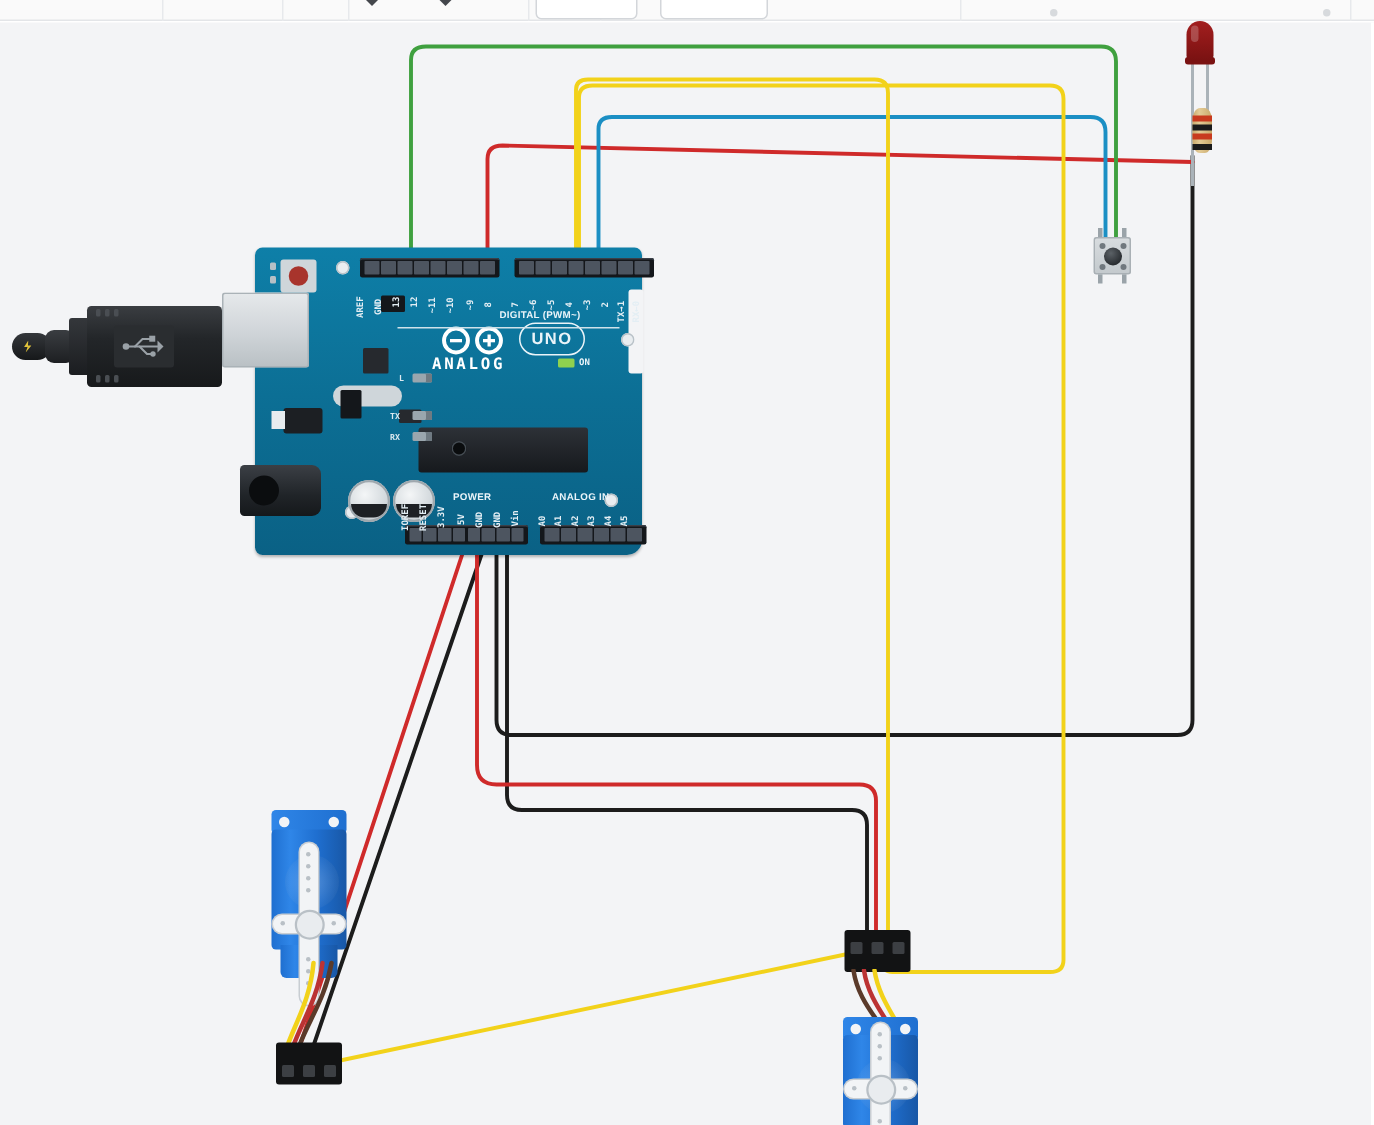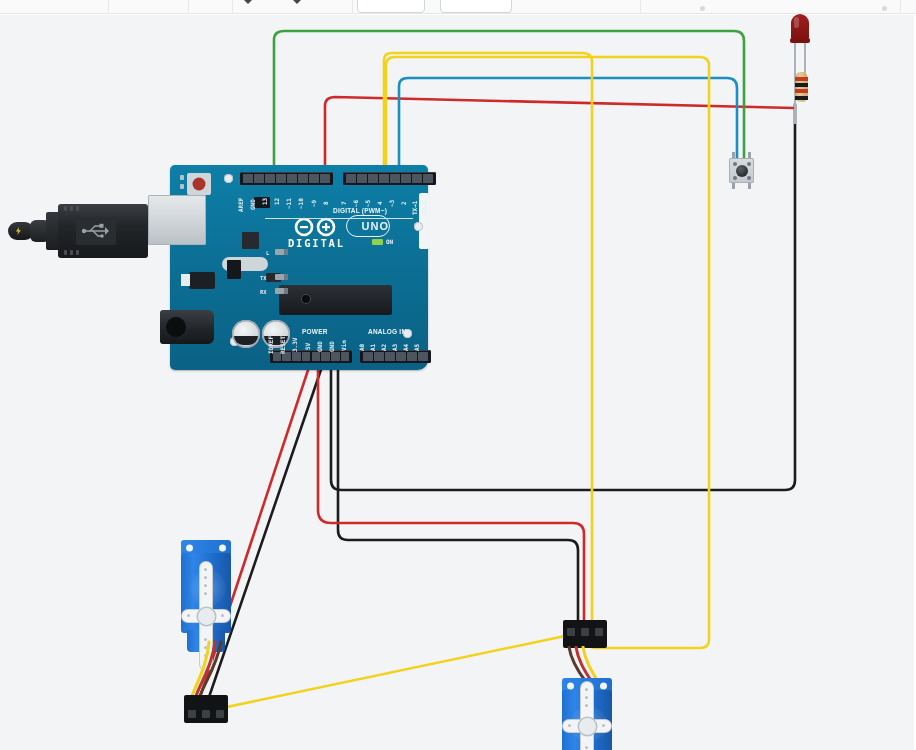--- a/index.html
+++ b/index.html
@@ -75,21 +75,21 @@
     position:absolute; color:#eaf4f9; font-size:6.5px; font-weight:700;
     font-family:"Liberation Sans", sans-serif; letter-spacing:.2px; white-space:nowrap;
   }
   .hline { position:absolute; height:1px; background:#cfe2ea; }
 
   
   #logo-inf { position:absolute; left:122px; top:52px; width:46px; height:20px; }
   #uno-oval {
     position:absolute; left:176px; top:50px; width:44px; height:22px;
     border:1.6px solid #eaf4f9; border-radius:11px;
-    color:#eaf4f9; font-size:11px; font-weight:700; text-align:right; line-height:20px;
+    color:#eaf4f9; font-size:11px; font-weight:700; text-align:center; line-height:20px;
     font-family:"Liberation Sans", sans-serif; letter-spacing:1px;
   }
   #arduino-word {
     position:absolute; left:118px; top:72px; color:#ffffff; font-size:10.5px;
     font-weight:700; letter-spacing:1.8px; font-family:"DejaVu Sans Mono", monospace;
   }
   .ledlabel { position:absolute; color:#dce9f0; font-size:5.5px; font-weight:700; font-family:"DejaVu Sans Mono", monospace; }
   .smd-led { position:absolute; width:13px; height:6px; background:#9aa6ae; border-radius:1px;
              box-shadow: inset -4px 0 0 #6f7a82; }
   #on-label { position:absolute; color:#eaf4f9; font-size:6px; font-weight:700; font-family:"DejaVu Sans Mono", monospace; }
@@ -343,21 +343,21 @@
     <svg id="logo-inf" viewBox="0 0 46 20">
       <g fill="none" stroke="#ffffff" stroke-width="2.6">
         <circle cx="12" cy="10" r="8"></circle>
         <circle cx="34" cy="10" r="8"></circle>
       </g>
       <rect x="8" y="9" width="8" height="2.2" fill="#ffffff"></rect>
       <rect x="30" y="9" width="8" height="2.2" fill="#ffffff"></rect>
       <rect x="33" y="6" width="2.2" height="8" fill="#ffffff"></rect>
     </svg>
     <div id="uno-oval">UNO</div>
-    <div id="arduino-word">DIGITAL</div>
+    <div id="arduino-word">ANALOG</div>
 
     <div class="ledlabel" style="left:96px; top:85px;">L</div>
     <div class="smd-led" style="left:105px;top:84px;"></div>
     <div class="ledlabel" style="left:90px; top:110px;">TX</div>
     <div class="smd-led" style="left:105px;top:109px;"></div>
     <div class="ledlabel" style="left:90px; top:124px;">RX</div>
     <div class="smd-led" style="left:105px;top:123px;"></div>
     <div id="on-led" style="left:202px;top:74px;"></div>
     <div id="on-label" style="left:216px;top:73px;">ON</div>
 

